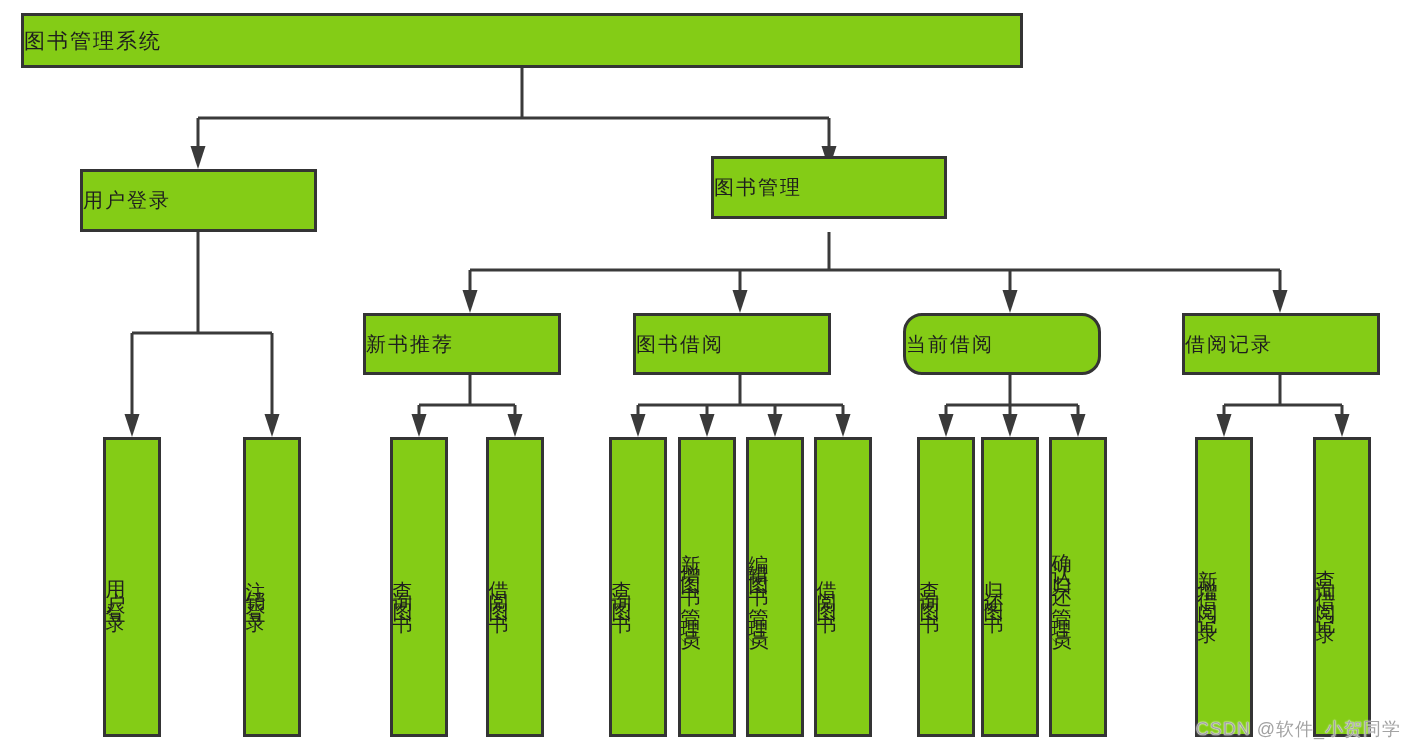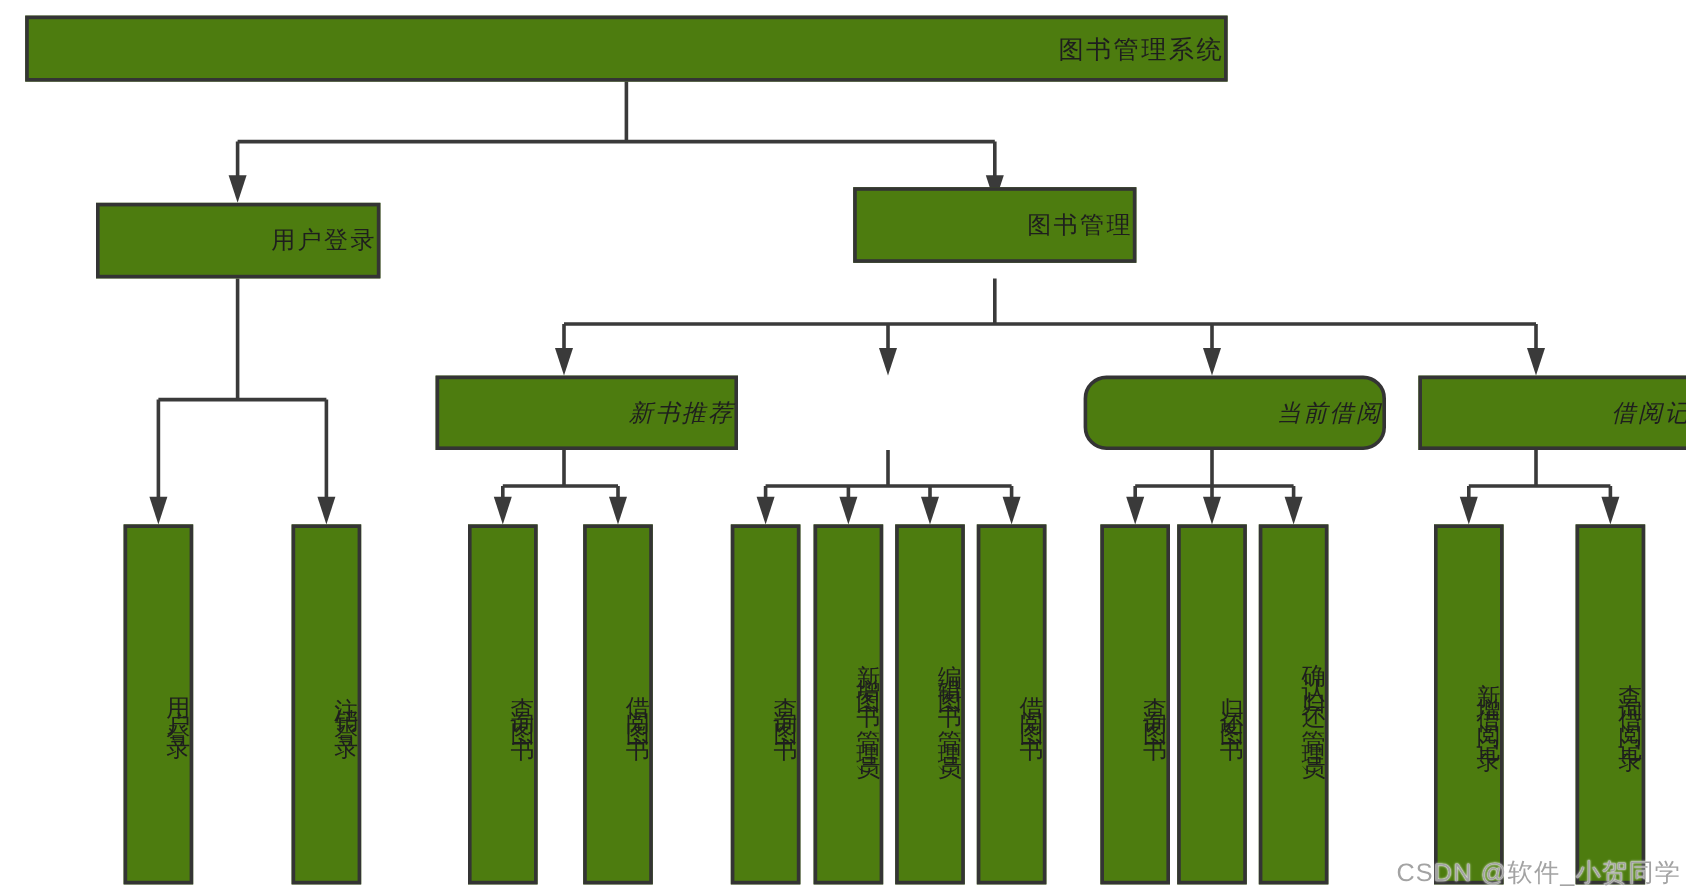--- a/index.html
+++ b/index.html
@@ -4,44 +4,44 @@
 <style>
   html,body{margin:0;padding:0;background:#fff;}
   .stage{
     position:relative;width:1405px;height:747px;background:var(--bg,#fff);
     font-family:"Liberation Sans","DejaVu Sans",sans-serif;overflow:hidden;
   }
   .wires{position:absolute;left:0;top:0;z-index:0;}
   .wire{stroke:var(--line,#3a3a3a);stroke-width:3;fill:none;}
   .arrow{fill:var(--line,#3a3a3a);stroke:none;}
   .node{
-    position:absolute;background:#4d7c0f;border:3px solid var(--border,#343434);
-    box-sizing:border-box;display:flex;align-items:center;justify-content:flex-end;
+    position:absolute;background:#84cc16;border:3px solid var(--border,#343434);
+    box-sizing:border-box;display:flex;align-items:center;justify-content:flex-start;
     color:var(--text,#1e1e1e);z-index:1;
   }
   .node.h{font-size:20px;letter-spacing:2px;white-space:nowrap;}
   .node.root{font-size:21px;}
   .node.v span{
     writing-mode:vertical-rl;text-orientation:mixed;
     font-size:20px;letter-spacing:11px;line-height:1;
   }
   
   .n-root{left:21px;top:13px;width:1002px;height:55px;}
   .n-l2a{left:80px;top:169px;width:237px;height:63px;}
   .n-l2b{left:711px;top:156px;width:236px;height:63px;}
-  .n-l3{top:313px;width:252px;height:62px;font-style:italic;}
+  .n-l3{top:313px;width:198px;height:62px;}
   .n-l3a{left:363px;} .n-l3b{left:633px;} .n-l3c{left:903px;border-radius:19px;} .n-l3d{left:1182px;}
   .leaf{top:437px;width:58px;height:300px;}
   .lf1{left:103px;} .lf2{left:243px;}
   .lf3{left:390px;} .lf4{left:486px;}
   .lf5{left:609px;} .lf6{left:678px;} .lf7{left:746px;} .lf8{left:814px;}
   .lf9{left:917px;} .lf10{left:981px;} .lf11{left:1049px;}
   .lf12{left:1195px;} .lf13{left:1313px;}
   .watermark{
-    position:absolute;right:4px;bottom:6px;z-index:2;font-size:21px;
+    position:absolute;right:4px;bottom:6px;z-index:2;font-size:18px;
     color:var(--wm,#a3a3a3);text-shadow:0 0 2px #fff,0 0 1px #fff;letter-spacing:1px;
   }
 </style>
 </head>
 <body>
 
 <div class="stage">
 
   <svg class="wires" width="1405" height="747" viewBox="0 0 1405 747">
 
@@ -86,20 +86,23 @@
   <div class="node h n-l2a">
     <span>用户登录</span>
   </div>
   <div class="node h n-l2b">
     <span>图书管理</span>
   </div>
 
   <div class="node h n-l3 n-l3a">
     <span>新书推荐</span>
   </div>
+  <div class="node h n-l3 n-l3b">
+    <span>图书借阅</span>
+  </div>
   <div class="node h n-l3 n-l3c">
     <span>当前借阅</span>
   </div>
   <div class="node h n-l3 n-l3d">
     <span>借阅记录</span>
   </div>
 
   <div class="node v leaf lf1">
     <span>用户登录</span>
   </div>

